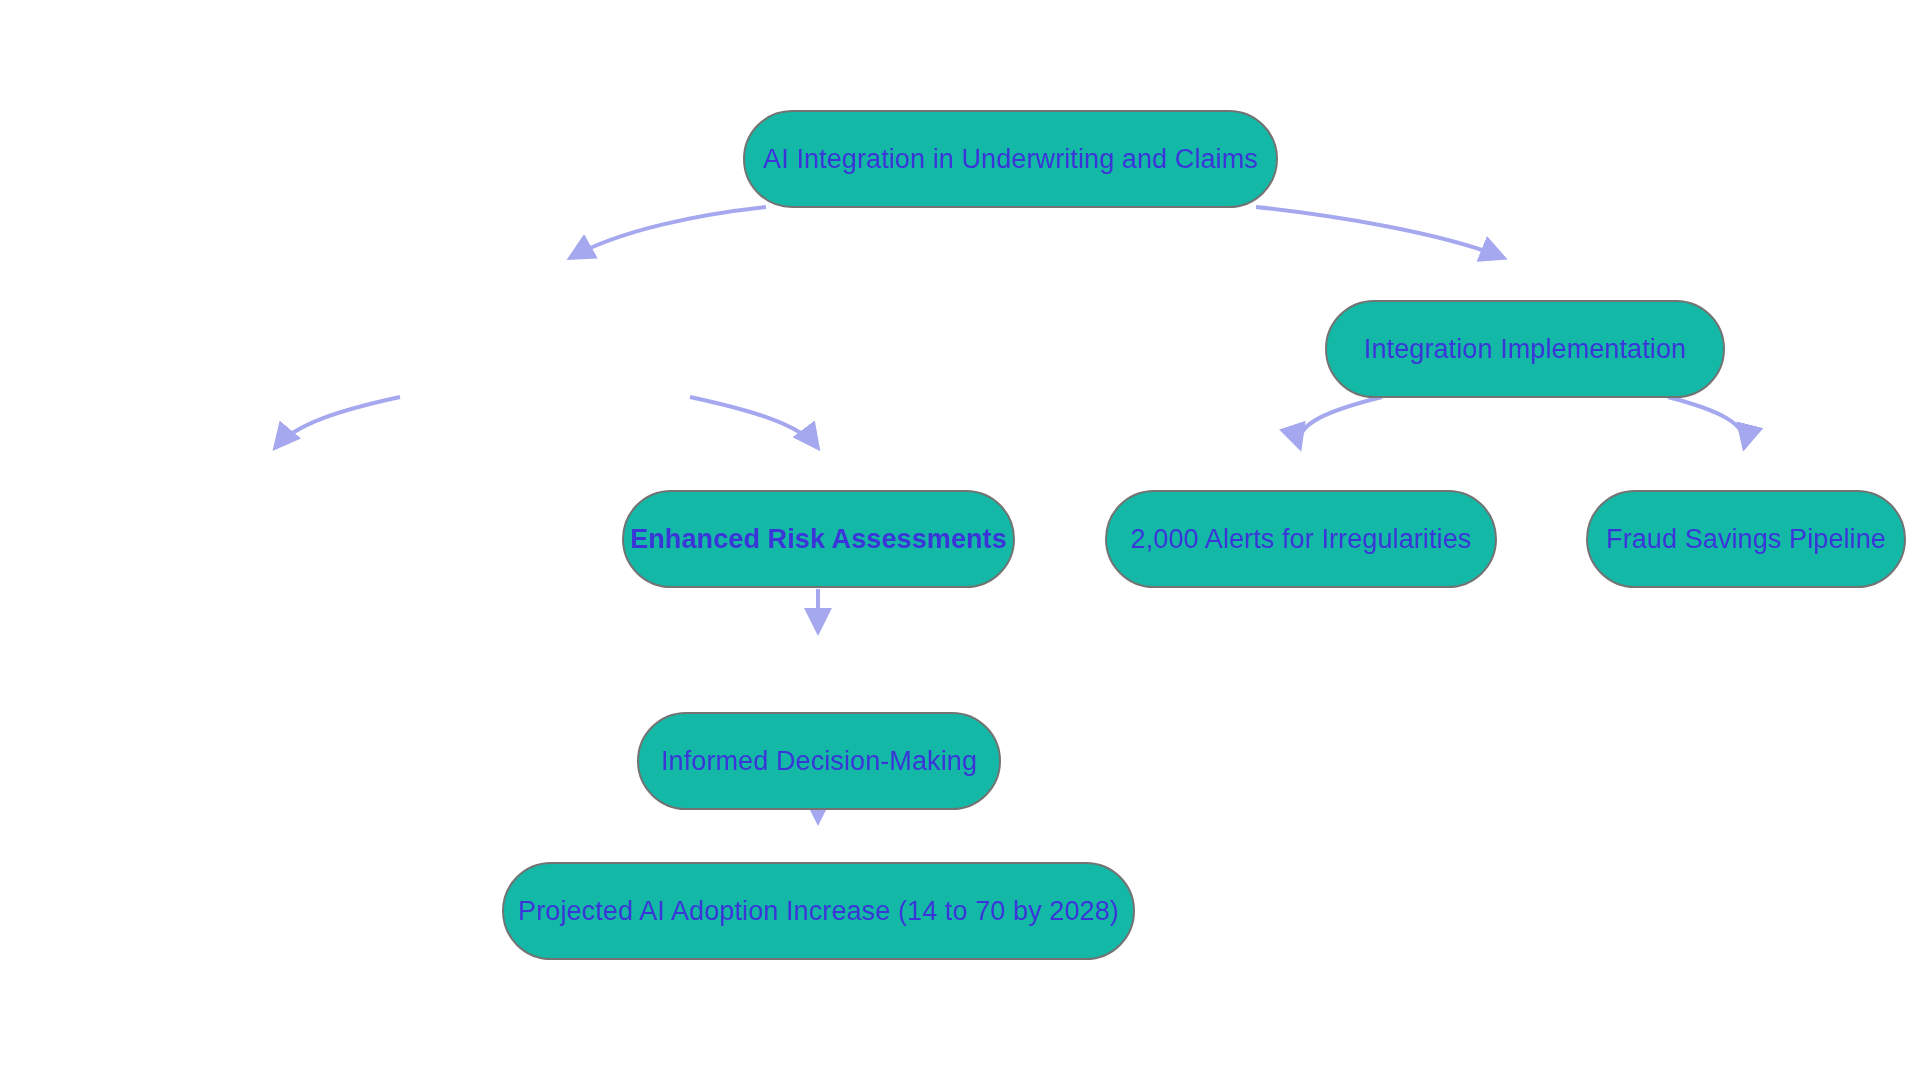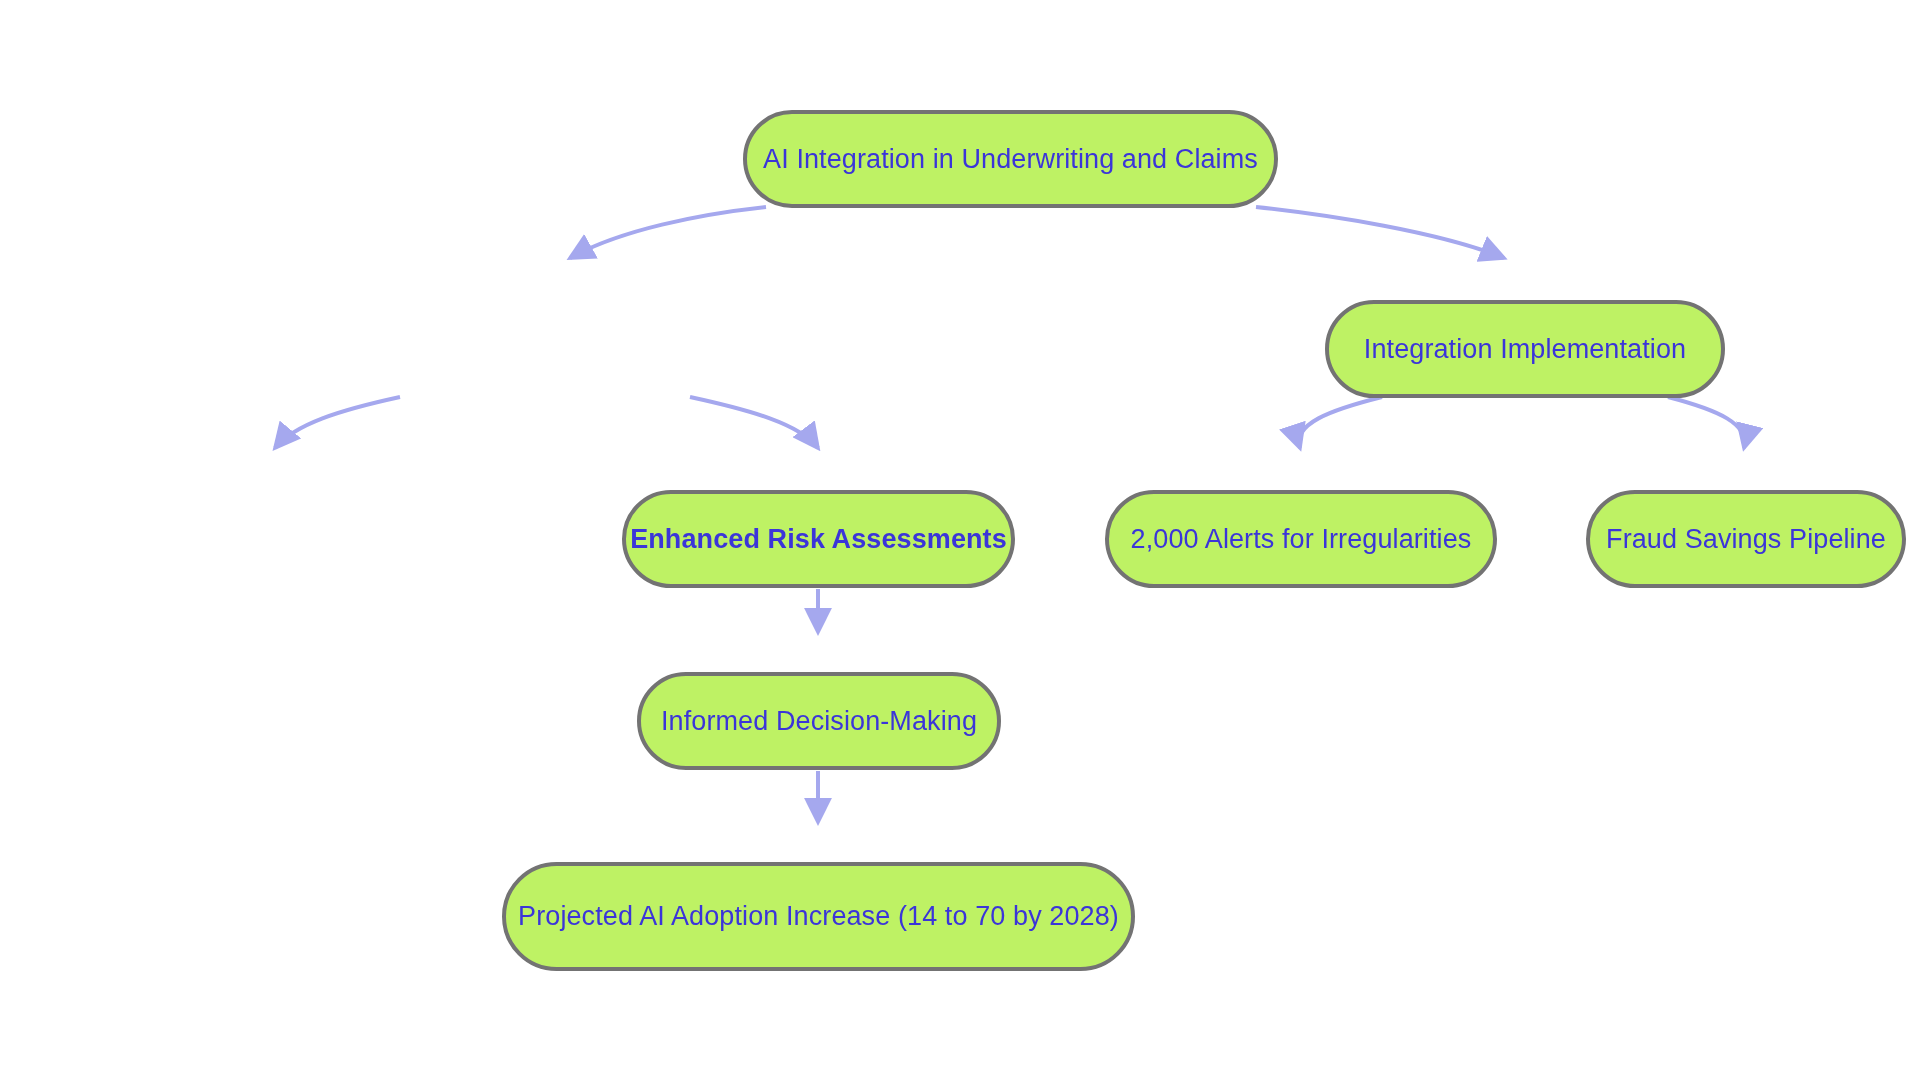--- a/index.html
+++ b/index.html
@@ -27,22 +27,22 @@
     width: 1920px;
     height: 1083px;
     pointer-events: none;
   }
   .node {
     position: absolute;
     box-sizing: border-box;
     display: flex;
     align-items: center;
     justify-content: center;
-    background: #bef264;
-    border: 4px solid #737373;
+    background: #14b8a6;
+    border: 2px solid #737373;
     border-radius: 999px;
     color: #3b35d9;
     font-size: 27px;
     font-weight: 400;
     letter-spacing: 0.1px;
     white-space: nowrap;
     text-align: center;
     line-height: 1;
   }
   .node-label {
@@ -94,21 +94,21 @@
   </div>
 
   <div class="node" style="left:1105px; top:490px; width:392px; height:98px;">
     <span class="node-label">2,000 Alerts for Irregularities</span>
   </div>
 
   <div class="node" style="left:1586px; top:490px; width:320px; height:98px;">
     <span class="node-label">Fraud Savings Pipeline</span>
   </div>
 
-  <div class="node" style="left:637px; top:672px; width:364px; height:98px;">
+  <div class="node" style="left:637px; top:712px; width:364px; height:98px;">
     <span class="node-label">Informed Decision-Making</span>
   </div>
 
-  <div class="node" style="left:502px; top:862px; width:633px; height:109px;">
+  <div class="node" style="left:502px; top:862px; width:633px; height:98px;">
     <span class="node-label">Projected AI Adoption Increase (14 to 70 by 2028)</span>
   </div>
 
 </div>
 
 </body></html>

